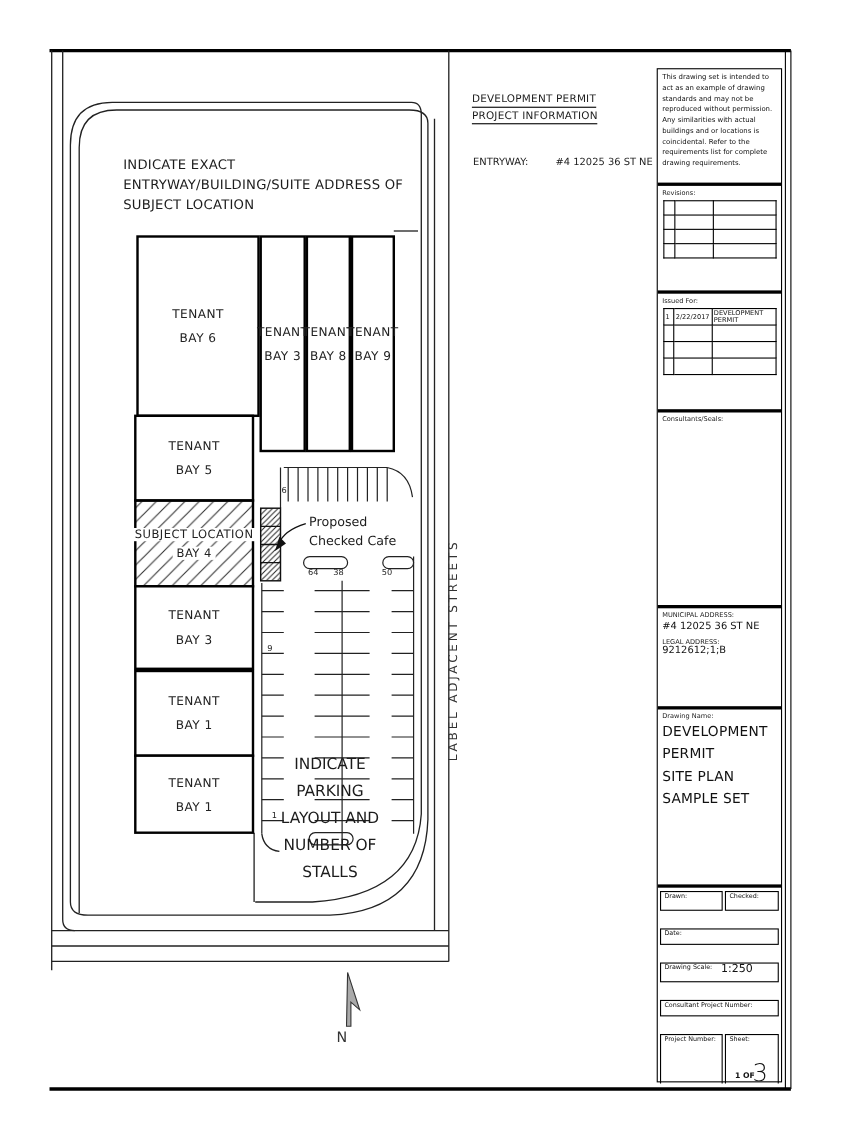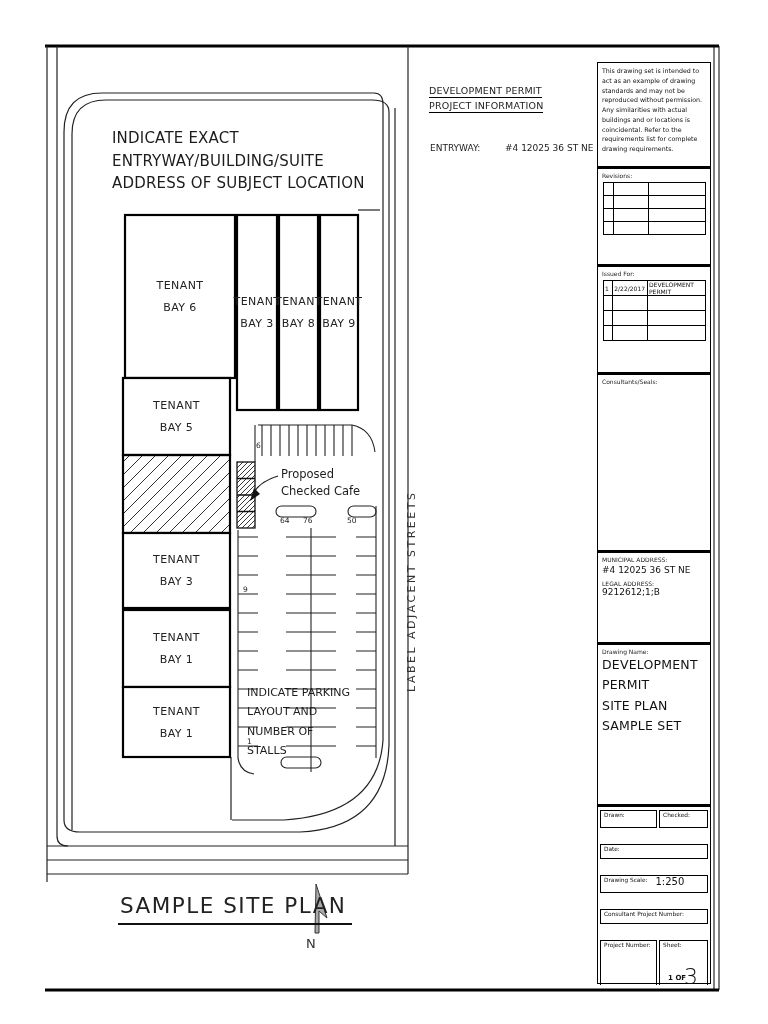--- a/index.html
+++ b/index.html
@@ -1,30 +1,30 @@
 <!DOCTYPE html>
 <html><head>
 <meta charset="utf-8">
 <style>
   html,body{margin:0;padding:0;background:#fff;}
   .sheet{position:relative;width:768px;height:1024px;background:#fff;overflow:hidden;
          font-family:"DejaVu Sans","Liberation Sans",sans-serif;color:#111;}
   .sheet svg{position:absolute;left:0;top:0;}
   .lbl{position:absolute;color:#1c1c1c;white-space:nowrap;}
   
-  .entry-note{left:112px;top:127px;width:268px;font-size:15px;line-height:1.5;letter-spacing:.2px;white-space:normal;}
+  .entry-note{left:112px;top:141px;width:268px;font-size:12px;line-height:1.5;letter-spacing:.2px;white-space:normal;}
   .hdr{left:429px;top:85px;font-size:9.5px;letter-spacing:.2px;}
   .hdr span{display:inline-block;border-bottom:1.5px solid #000;padding-bottom:1px;margin-bottom:2px;}
   .addr-label{left:430px;top:143px;font-size:9px;}
   .addr-value{left:505px;top:143px;font-size:9px;}
   .baylabel{position:absolute;display:flex;flex-direction:column;align-items:center;justify-content:center;
             gap:9px;font-size:11px;letter-spacing:.4px;color:#222;text-align:center;white-space:nowrap;}
   .baylabel.hatched span{background:#fff;padding:0 3px;}
   .cafe-note{left:281px;top:466px;font-size:11.5px;line-height:1.45;white-space:nowrap;}
-  .park-note{left:247px;top:683px;width:106px;font-size:11px;line-height:1.75;white-space:normal;}
+  .park-note{left:247px;top:683px;width:106px;text-align:center;font-size:14px;line-height:1.75;white-space:normal;}
   .count{position:absolute;font-size:7.5px;color:#222;}
   .street-label{left:405px;top:692px;font-size:11px;letter-spacing:2.5px;color:#333;
                 transform:rotate(-90deg);transform-origin:0 0;}
   .plan-title{left:118px;top:893px;font-size:21.5px;letter-spacing:1.5px;color:#222;
               border-bottom:2.5px solid #111;padding:0 6px 5px 2px;}
   .north-n{left:306px;top:936px;font-size:13px;color:#333;}
   
   .tb{position:absolute;left:597px;top:62px;width:114px;height:922px;border:1.6px solid #000;
       box-sizing:border-box;background:#fff;color:#111;}
   .tb-sec{position:absolute;left:0;right:0;box-sizing:border-box;border-bottom:3px solid #000;
@@ -150,20 +150,24 @@
       <span>BAY 8</span>
   </div>
   <div class="baylabel" style="left:320px;top:215px;width:38px;height:195px">
     <span>TENANT</span>
       <span>BAY 9</span>
   </div>
   <div class="baylabel" style="left:123px;top:378px;width:107px;height:77px">
     <span>TENANT</span>
       <span>BAY 5</span>
   </div>
+  <div class="baylabel hatched" style="left:123px;top:455px;width:107px;height:78px;gap:5px;font-size:10.5px">
+    <span>SUBJECT LOCATION</span>
+      <span>BAY 4</span>
+  </div>
   <div class="baylabel" style="left:123px;top:533px;width:107px;height:75px">
     <span>TENANT</span>
       <span>BAY 3</span>
   </div>
   <div class="baylabel" style="left:123px;top:610px;width:107px;height:77px">
     <span>TENANT</span>
       <span>BAY 1</span>
   </div>
   <div class="baylabel" style="left:123px;top:687px;width:107px;height:70px">
     <span>TENANT</span>
@@ -176,28 +180,27 @@
   </div>
 
   <div class="lbl park-note">
     <span>INDICATE PARKING</span><br>
     <span>LAYOUT AND</span><br>
     <span>NUMBER OF STALLS</span>
   </div>
 
   <div class="count" style="left:256px;top:441px">6</div>
   <div class="count" style="left:280px;top:516px">64</div>
-  <div class="count" style="left:303px;top:516px">76</div>
+  <div class="count" style="left:303px;top:516px">38</div>
   <div class="count" style="left:347px;top:516px">50</div>
   <div class="count" style="left:243px;top:585px">9</div>
   <div class="count" style="left:247px;top:737px">1</div>
 
   <div class="lbl street-label">LABEL ADJACENT STREETS</div>
 
-  <div class="lbl plan-title">SAMPLE SITE PLAN</div>
   <div class="lbl north-n">N</div>
 
   <div class="tb">
 
     <div class="tb-sec disclaimer" style="top:0;height:106px">
       <span>This drawing set is intended to act as an example of drawing standards and may not be reproduced without permission. Any similarities with actual buildings and or locations is coincidental. Refer to the requirements list for complete drawing requirements.</span>
     </div>
 
     <div class="tb-sec" style="top:106px;height:98px">
       <div class="tinylabel">Revisions:</div>

